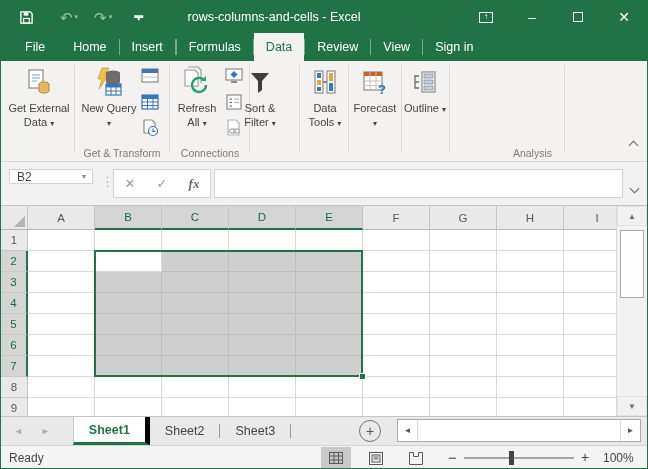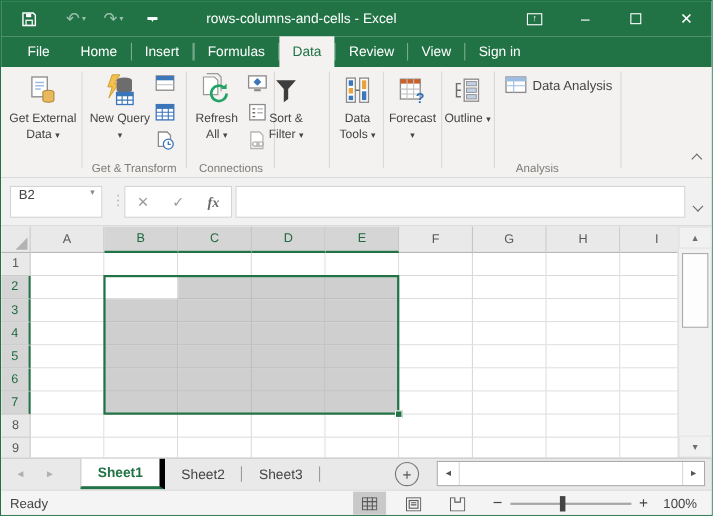--- a/index.html
+++ b/index.html
@@ -43,22 +43,22 @@
   .small-btn{width:22px;height:22px;display:flex;align-items:center;justify-content:center;}
   .med-btn{position:absolute;display:flex;align-items:center;font-size:12px;color:#444;white-space:nowrap;}
   .med-btn svg{margin-right:5px;}
   .chev{display:inline-block;width:7px;height:7px;border-right:1.6px solid #666;border-bottom:1.6px solid #666;}
   .chev-up{transform:rotate(-135deg);}
   .chev-down{transform:rotate(45deg);}
   #ribbon-collapse{position:absolute;right:10px;bottom:8px;}
 
   
   #formulabar{position:absolute;left:0;top:161px;width:100%;height:44px;background:#f1f1f1;border-bottom:1px solid #c6c6c6;}
-  #namebox{position:absolute;left:8px;top:7px;width:84px;height:29px;background:#fff;border:1px solid #d4d4d4;
-    display:flex;font-size:12px;color:#444;padding-left:7px;}
+  #namebox{position:absolute;left:8px;top:7px;width:84px;height:15px;background:#fff;border:1px solid #d4d4d4;
+    display:flex;align-items:center;font-size:12px;color:#444;padding-left:7px;}
   #namebox .nb-dd{margin-left:auto;margin-right:6px;font-size:8px;color:#888;}
   #fb-dots{position:absolute;left:100px;top:12px;color:#b5b5b5;font-size:13px;letter-spacing:0;}
   #fb-buttons{position:absolute;left:112px;top:7px;width:98px;height:29px;background:#fff;border:1px solid #d4d4d4;
     display:flex;align-items:center;justify-content:space-around;}
   .fb-btn{font-size:13px;color:#9a9a9a;}
   #fx-btn{font-style:italic;font-weight:bold;color:#6a6a6a;font-size:13px;font-family:"Liberation Serif",serif;}
   #formula-input{position:absolute;left:213px;top:7px;right:24px;height:29px;background:#fff;border:1px solid #d4d4d4;}
   #fb-expand{position:absolute;right:9px;top:16px;}
 
   
@@ -325,30 +325,21 @@
           <rect x="10" y="2" width="13" height="20" fill="#fff" stroke="#8b8b8b" stroke-width="1.2"></rect>
           <rect x="12" y="4" width="9" height="4" fill="#c0cfe2" stroke="#8b8b8b" stroke-width=".8"></rect>
           <rect x="12" y="10" width="9" height="4" fill="#c0cfe2" stroke="#8b8b8b" stroke-width=".8"></rect>
           <rect x="12" y="16" width="9" height="4" fill="#c0cfe2" stroke="#8b8b8b" stroke-width=".8"></rect>
           <path d="M7 6 h-4 v6 h4 M7 18 h-4 v-6" fill="none" stroke="#6d6d6d" stroke-width="1.3"></path>
         </svg>
       </div>
       <div class="blabel"><span>Outline</span> <span class="dd">▾</span></div>
     </div>
 
-    <div class="med-btn" style="left:458px;top:8px;">
-      <svg width="20" height="17" viewBox="0 0 20 17">
-        <rect x="1" y="1" width="18" height="14" fill="#fff" stroke="#8b8b8b" stroke-width="1.2"></rect>
-        <rect x="1" y="1" width="18" height="4" fill="#9dbce0"></rect>
-        <line x1="8" y1="1" x2="8" y2="15" stroke="#9dbce0" stroke-width="1"></line>
-        <line x1="1" y1="9" x2="19" y2="9" stroke="#9dbce0" stroke-width="1"></line>
-      </svg>
-      <span>Data Analysis</span>
-    </div>
-    <div class="rgroup-label" style="left:440px;width:95px;">Analysis</div>
+    <div class="rgroup-label" style="left:484px;width:95px;">Analysis</div>
 
     <div id="ribbon-collapse">
       <span class="chev chev-up"></span>
     </div>
   </div>
 
   <div id="formulabar">
     <div id="namebox">
       <span>B2</span>
       <span class="nb-dd">▾</span>

